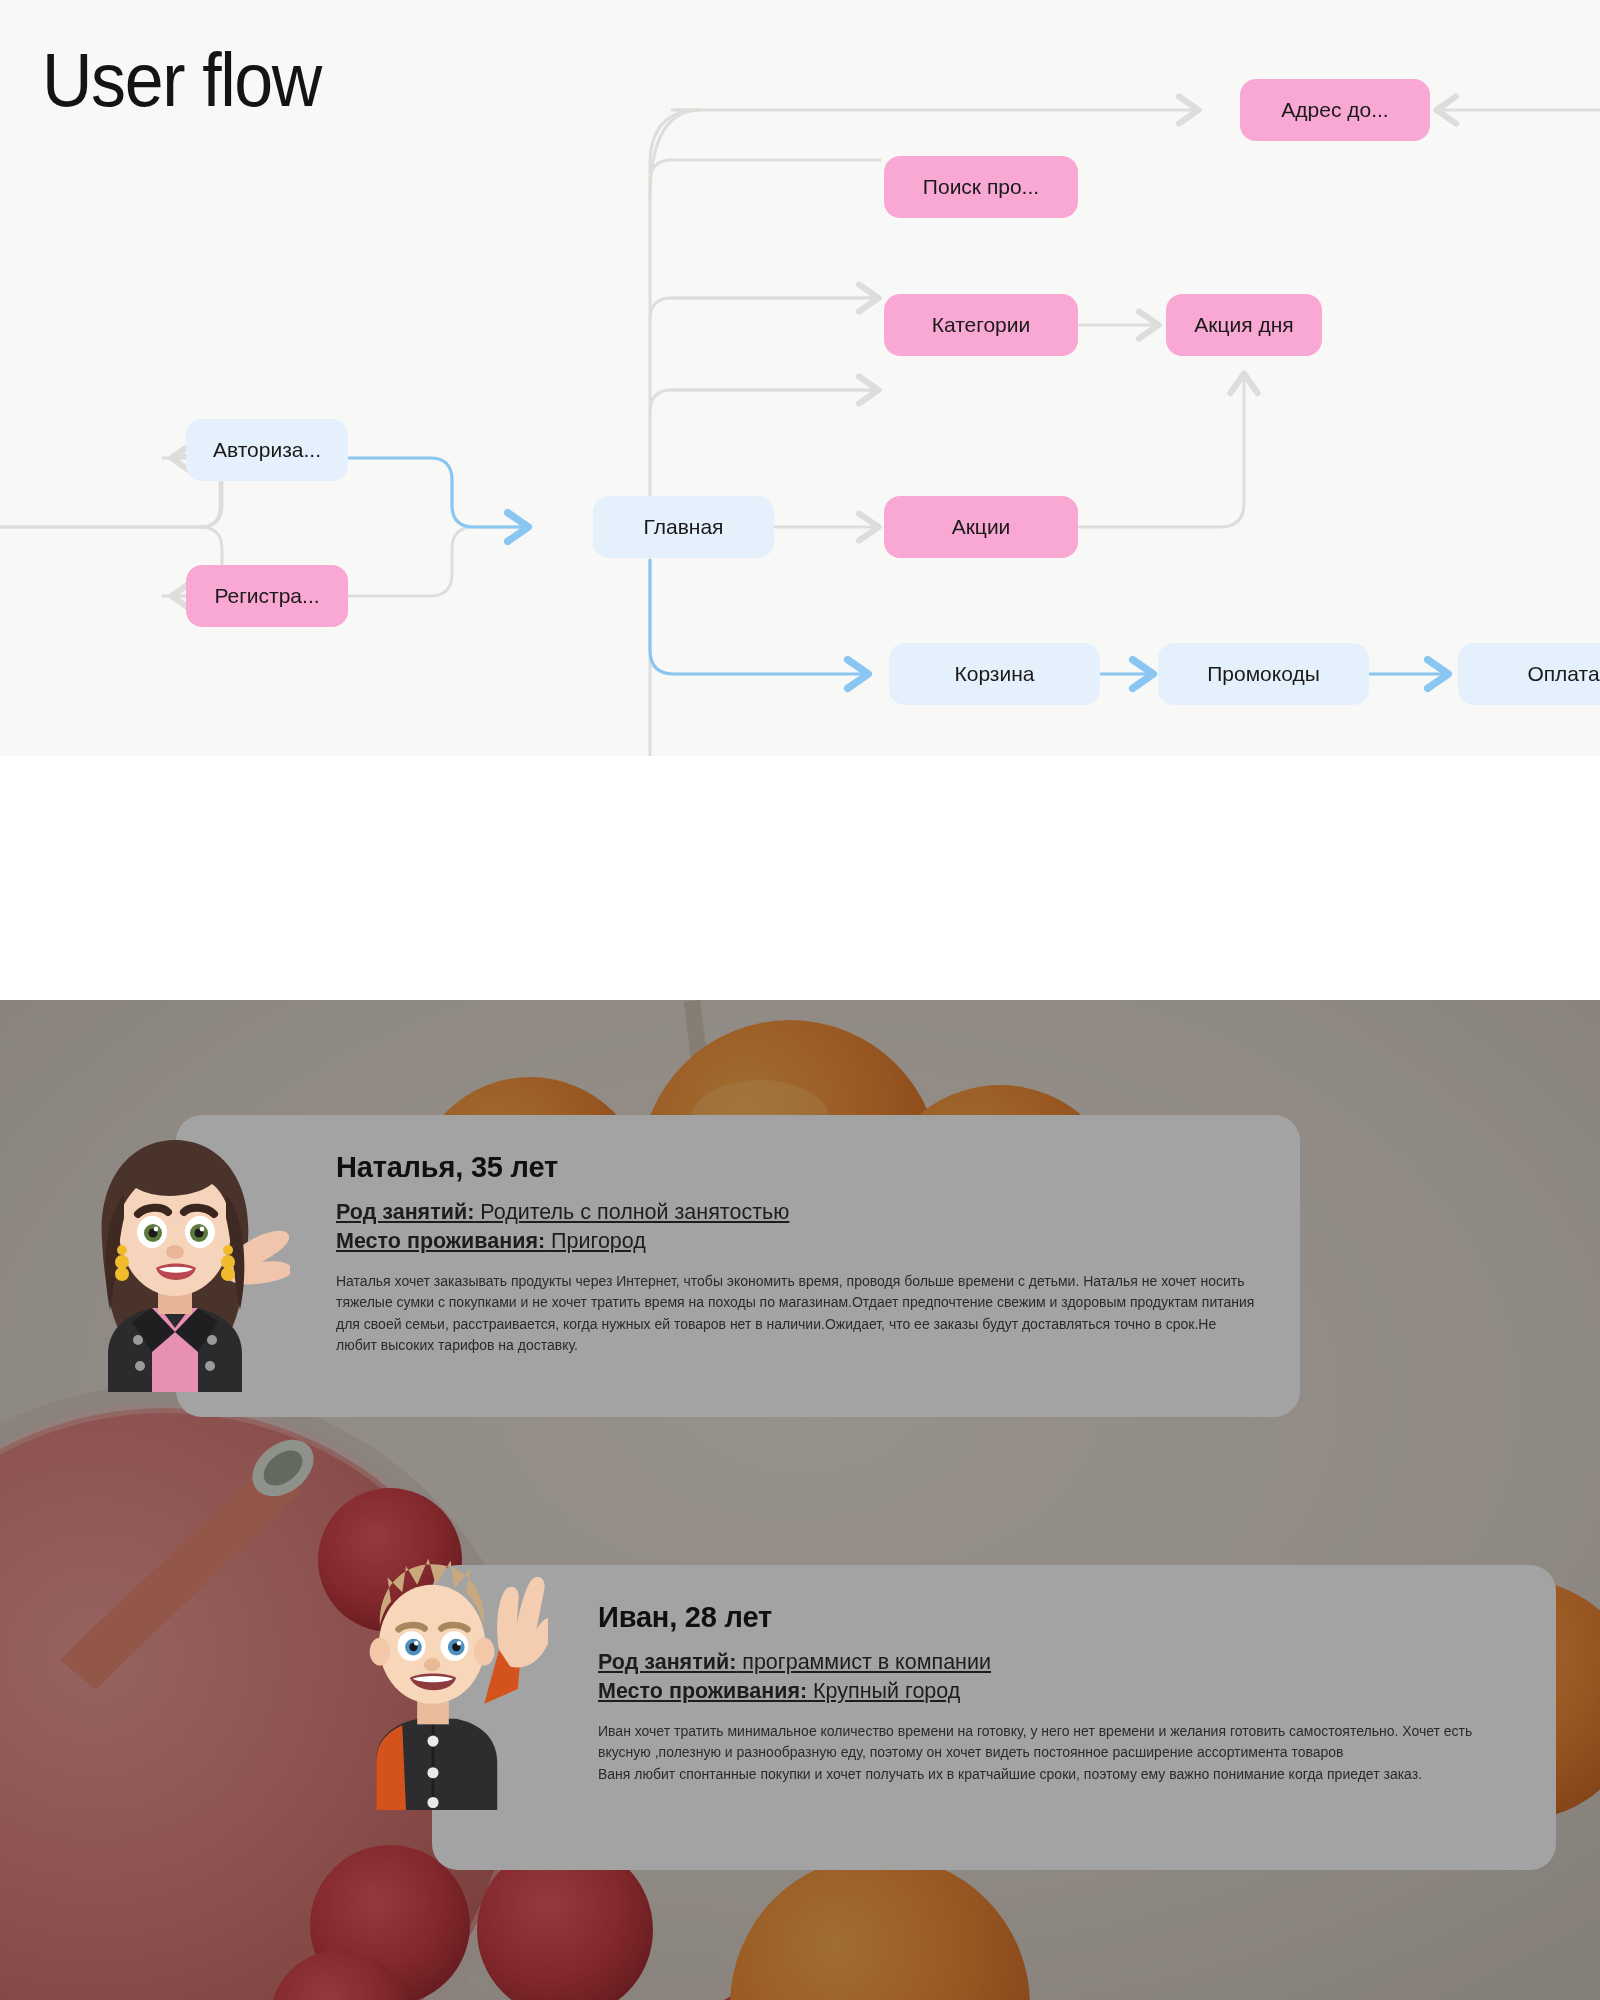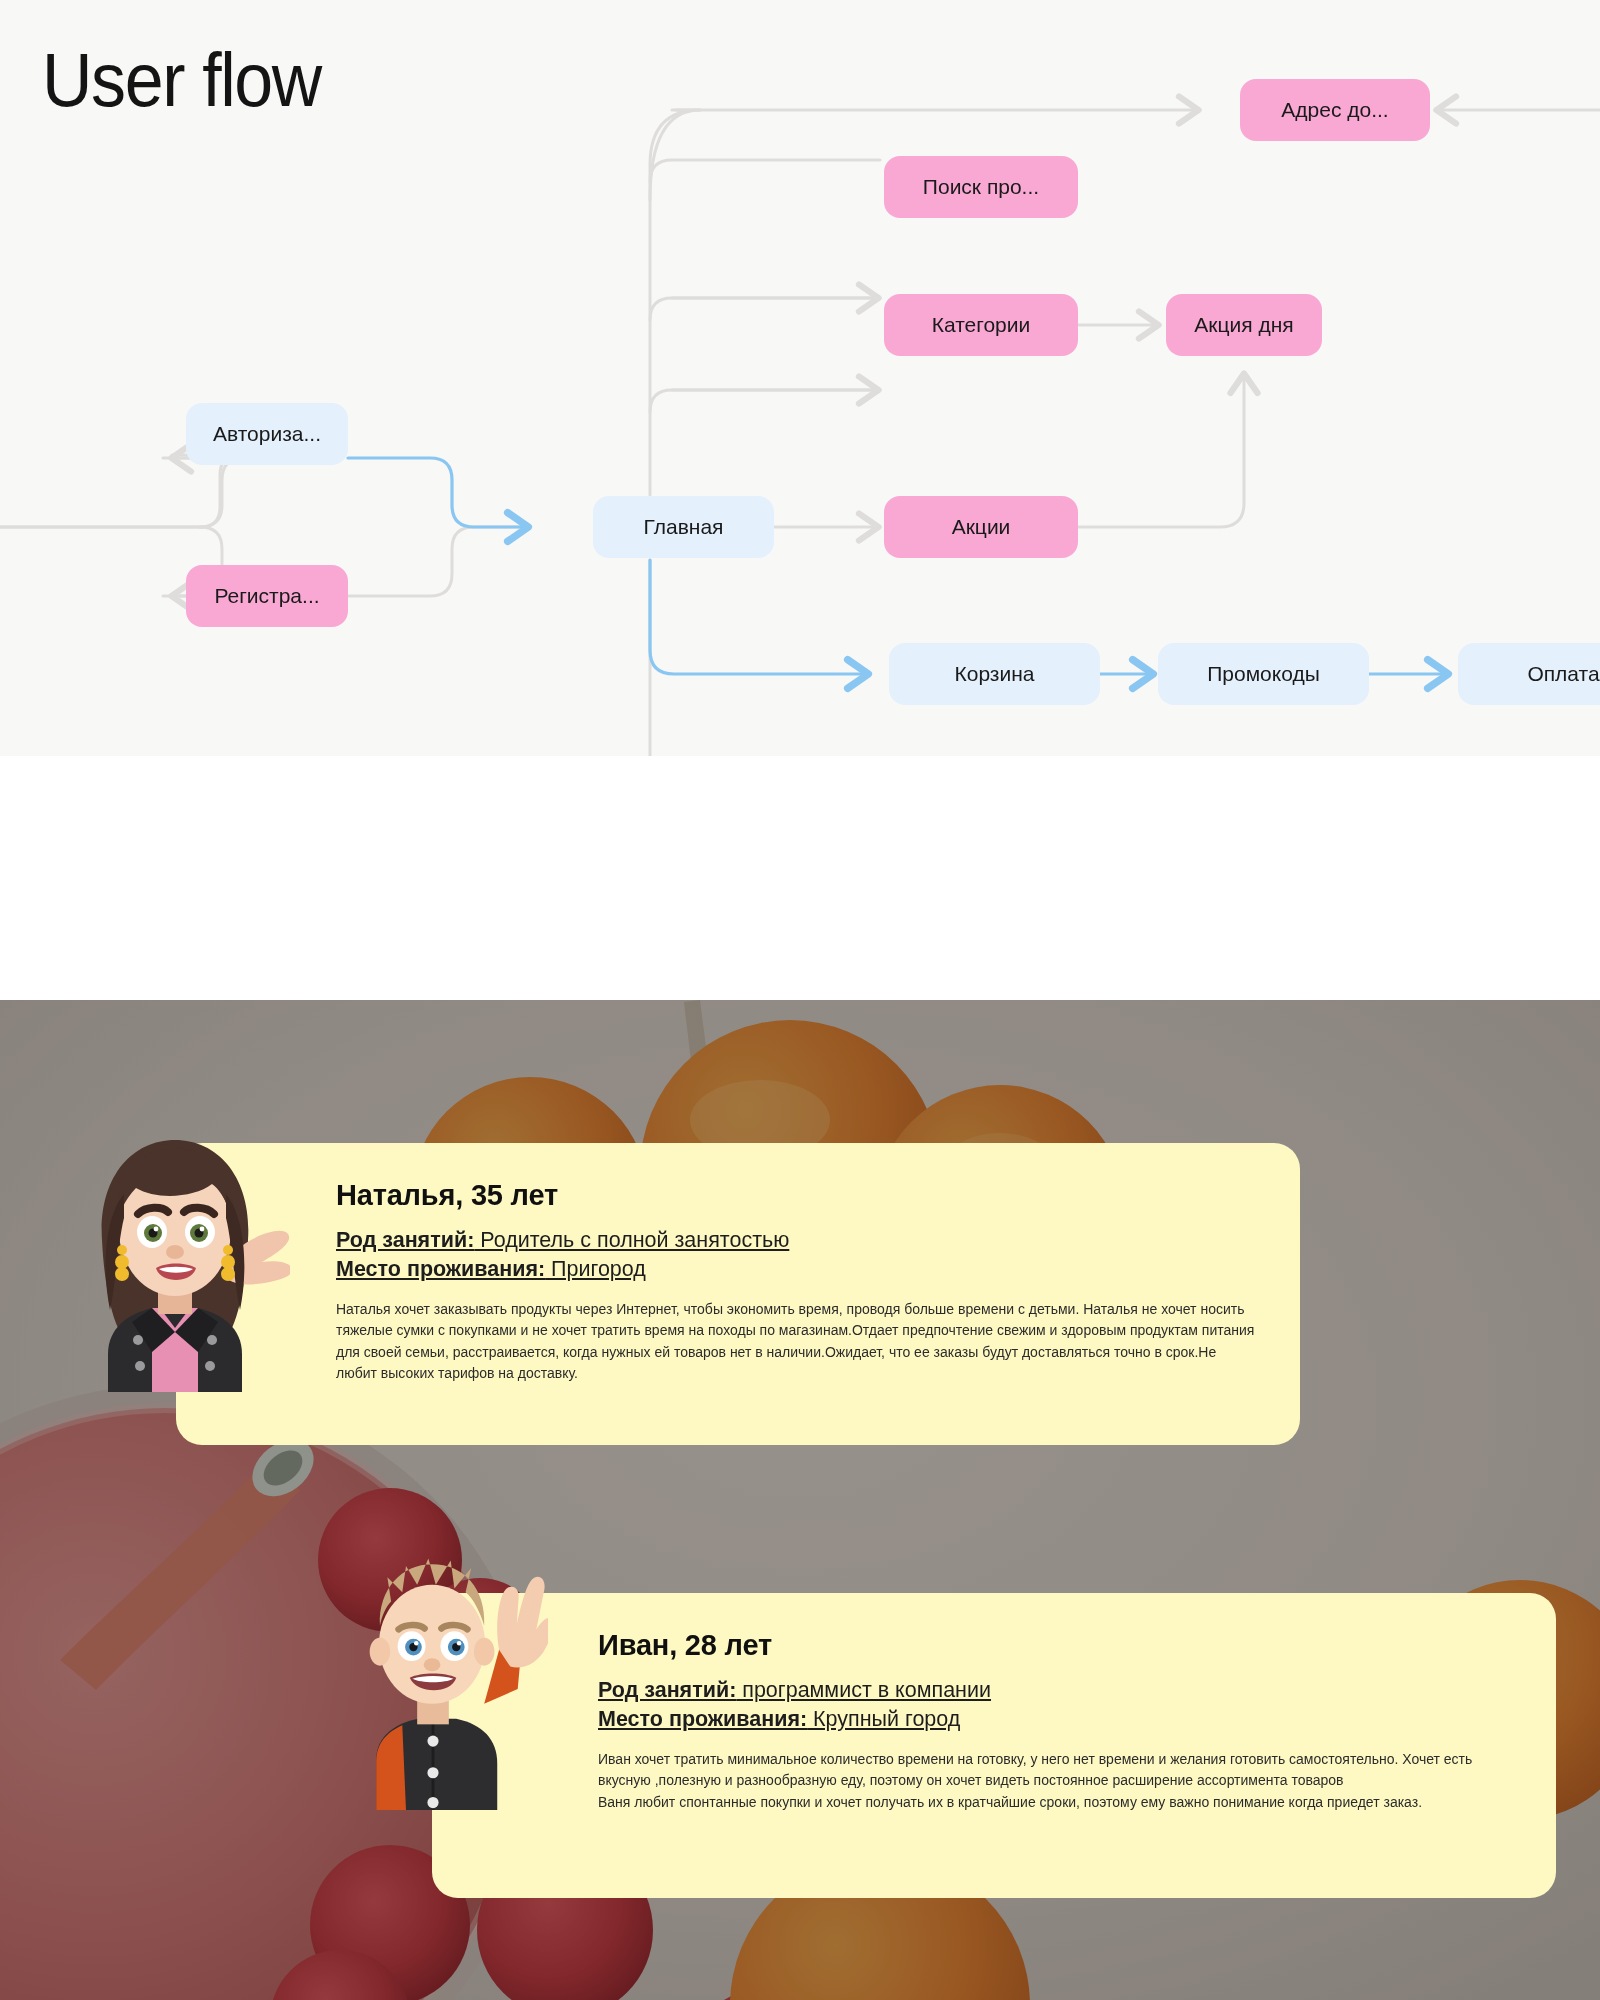--- a/index.html
+++ b/index.html
@@ -57,23 +57,22 @@
   }
   #photo-bg { position: absolute; left: 0; top: 0; width: 1600px; height: 1000px; }
   #photo-overlay {
     position: absolute; left: 0; top: 0;
     width: 1600px; height: 1000px;
     background: rgba(40,38,36,0.42);
   }
 
   .persona-card {
     position: absolute;
-    background: #fef9c3;
+    background: #a3a3a3;
     border-radius: 26px;
-    margin-top: 28px;
   }
   #card-natalia { left: 176px; top: 115px; width: 1124px; height: 302px; }
   #card-ivan    { left: 432px; top: 565px; width: 1124px; height: 305px; }
 
   .card-inner { padding: 36px 44px 0 160px; }
   #card-ivan .card-inner { padding-left: 166px; }
 
   .persona-name {
     font-size: 29px;
     font-weight: bold;
@@ -163,21 +162,21 @@
       <path d="M348,458 L430,458 Q452,458 452,480 L452,505 Q452,527 474,527 L530,527" marker-end="url(#ah-blue)"></path>
 
       <path d="M650,560 L650,650 Q650,674 674,674 L870,674" marker-end="url(#ah-blue)"></path>
 
       <path d="M1100,674 L1155,674" marker-end="url(#ah-blue)"></path>
 
       <path d="M1368,674 L1450,674" marker-end="url(#ah-blue)"></path>
     </g>
   </svg>
 
-  <div class="node blue" style="left:186px; top:403px; width:162px;">
+  <div class="node blue" style="left:186px; top:419px; width:162px;">
       <span>Авториза...</span>
     </div>
   <div class="node gray" style="left:186px; top:565px; width:162px;">
       <span>Регистра...</span>
     </div>
   <div class="node blue" style="left:549px; top:496px; width:181px;margin-left:44px;">
       <span>Главная</span>
     </div>
   <div class="node gray" style="left:1240px; top:79px; width:190px;">
       <span>Адрес до...</span>

